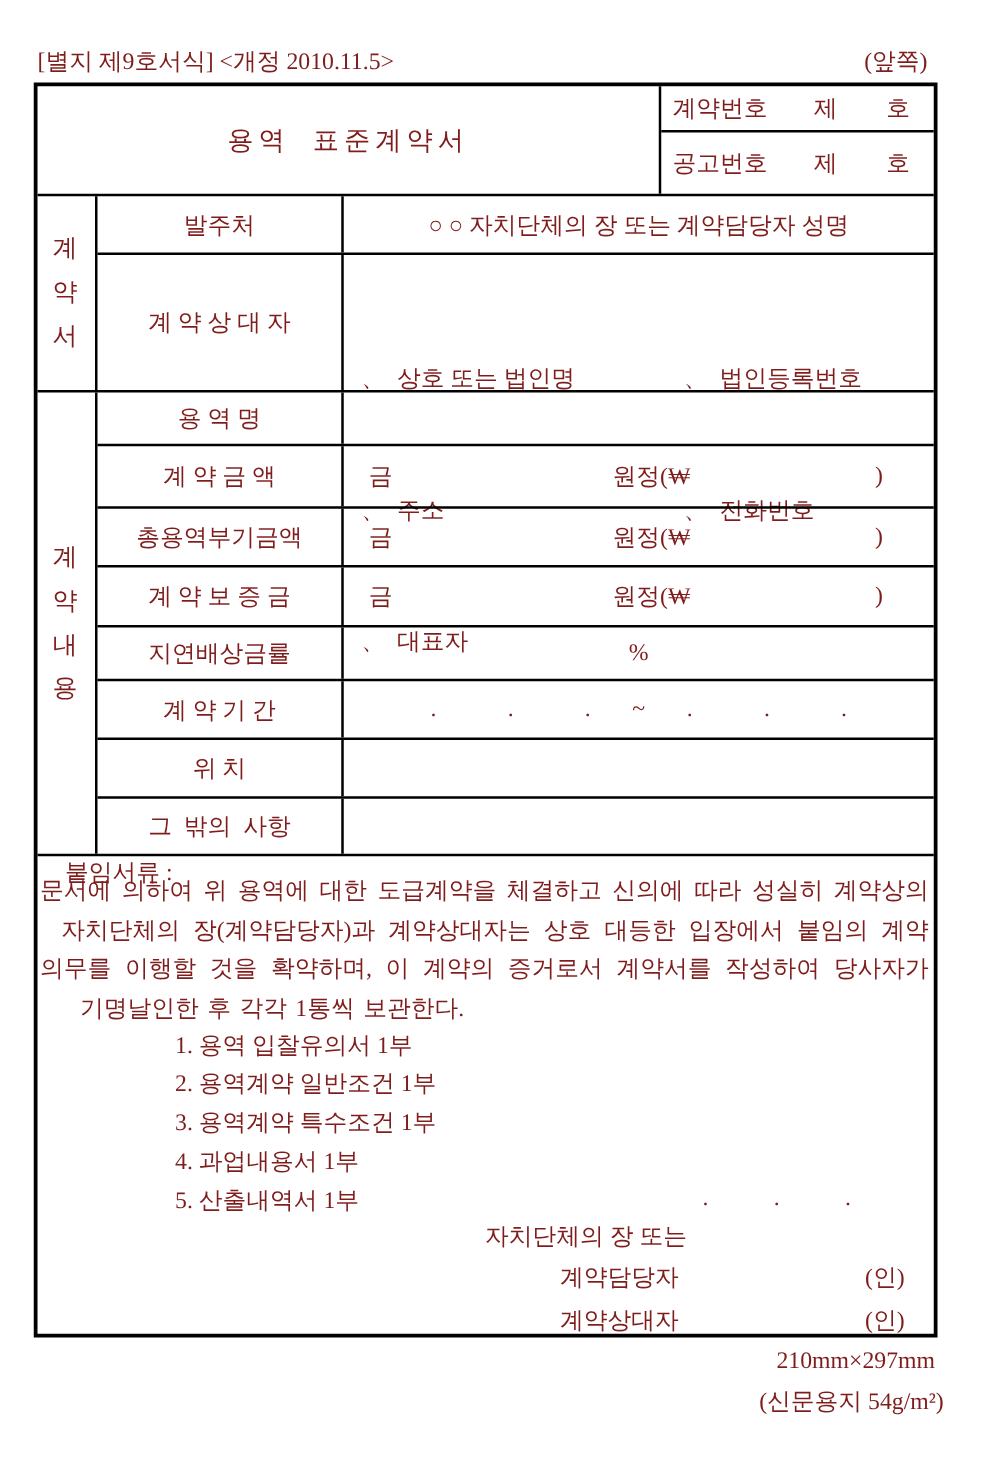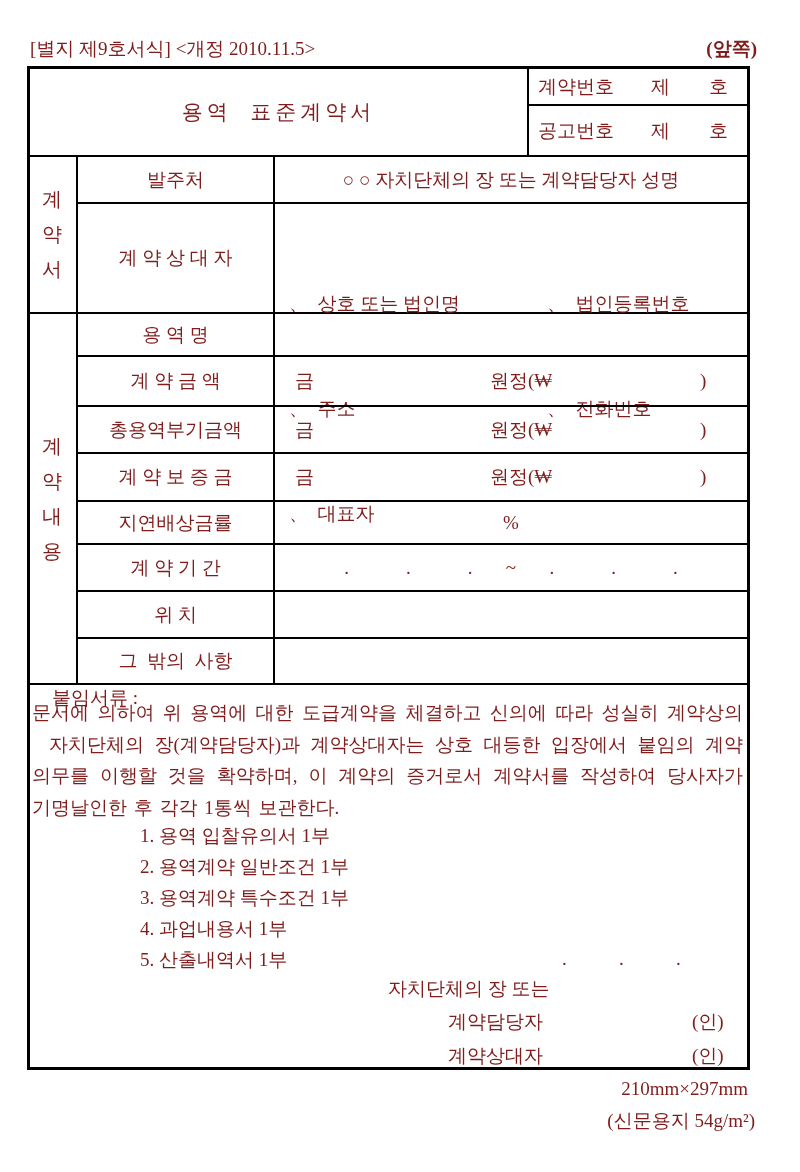--- a/index.html
+++ b/index.html
@@ -3,21 +3,21 @@
 <meta charset="utf-8">
 <style>
   html,body{margin:0;padding:0;background:#fff;}
   #page{
     position:relative;width:800px;height:1172px;background:#ffffff;
     font-family:"Liberation Serif","DejaVu Serif",serif;
     color:#7f1d1d;font-size:19px;overflow:hidden;
   }
   
   .note-left{position:absolute;left:30px;top:36px;white-space:pre;}
-  .note-right{position:absolute;right:43px;top:36px;font-weight:bold;}
+  .note-right{position:absolute;right:58px;top:36px;}
   
   .box{position:absolute;left:27px;top:66px;width:723px;height:1004px;
        border:3px solid #000;box-sizing:border-box;}
   .sec{position:absolute;left:0;width:717px;border-bottom:2px solid #000;box-sizing:border-box;}
   .sec-header{top:0;height:88px;}
   .sec-doc{top:88px;height:157px;}
   .sec-terms{top:245px;height:371px;}
   .sec-free{top:616px;height:382px;border-bottom:none;}
   
   .title-cell{position:absolute;left:0;top:0;bottom:0;width:499px;border-right:2px solid #000;
@@ -52,21 +52,21 @@
   .pcol.l{left:14px;} .pcol.r{left:272px;}
   
   .tr1{top:0;height:43px;}   .tr2{top:43px;height:50px;}
   .tr3{top:93px;height:47px;} .tr4{top:140px;height:48px;}
   .tr5{top:188px;height:43px;}.tr6{top:231px;height:47px;}
   .tr7{top:278px;height:47px;}.tr8{top:325px;height:44px;border-bottom:none;}
   
   .agreement-para{position:absolute;top:12px;left:2px;right:4px;}
   .para-line{line-height:31.5px;text-align:justify;text-align-last:justify;word-spacing:2px;}
   .para-line.first{text-indent:17px;}
-  .para-line.lastline{text-align:right;text-align-last:left;}
+  .para-line.lastline{text-align:right;text-align-last:left;margin-left:32px;}
   .att-label{position:absolute;left:22px;white-space:pre;}
   .att-item{position:absolute;left:110px;white-space:pre;}
   .a0{top:138px;} .a1{top:169px;} .a2{top:200px;} .a3{top:231px;} .a4{top:262px;}
   .date-dots{position:absolute;left:532px;top:263px;white-space:pre;}
   .signer-intro{position:absolute;left:358px;top:291px;white-space:pre;}
   .signer-role{position:absolute;left:418px;white-space:pre;}
   .signer-seal{position:absolute;left:662px;white-space:pre;}
   .s1{top:324px;} .s2{top:358px;}
   
   .foot1{position:absolute;right:52px;top:1078px;}

